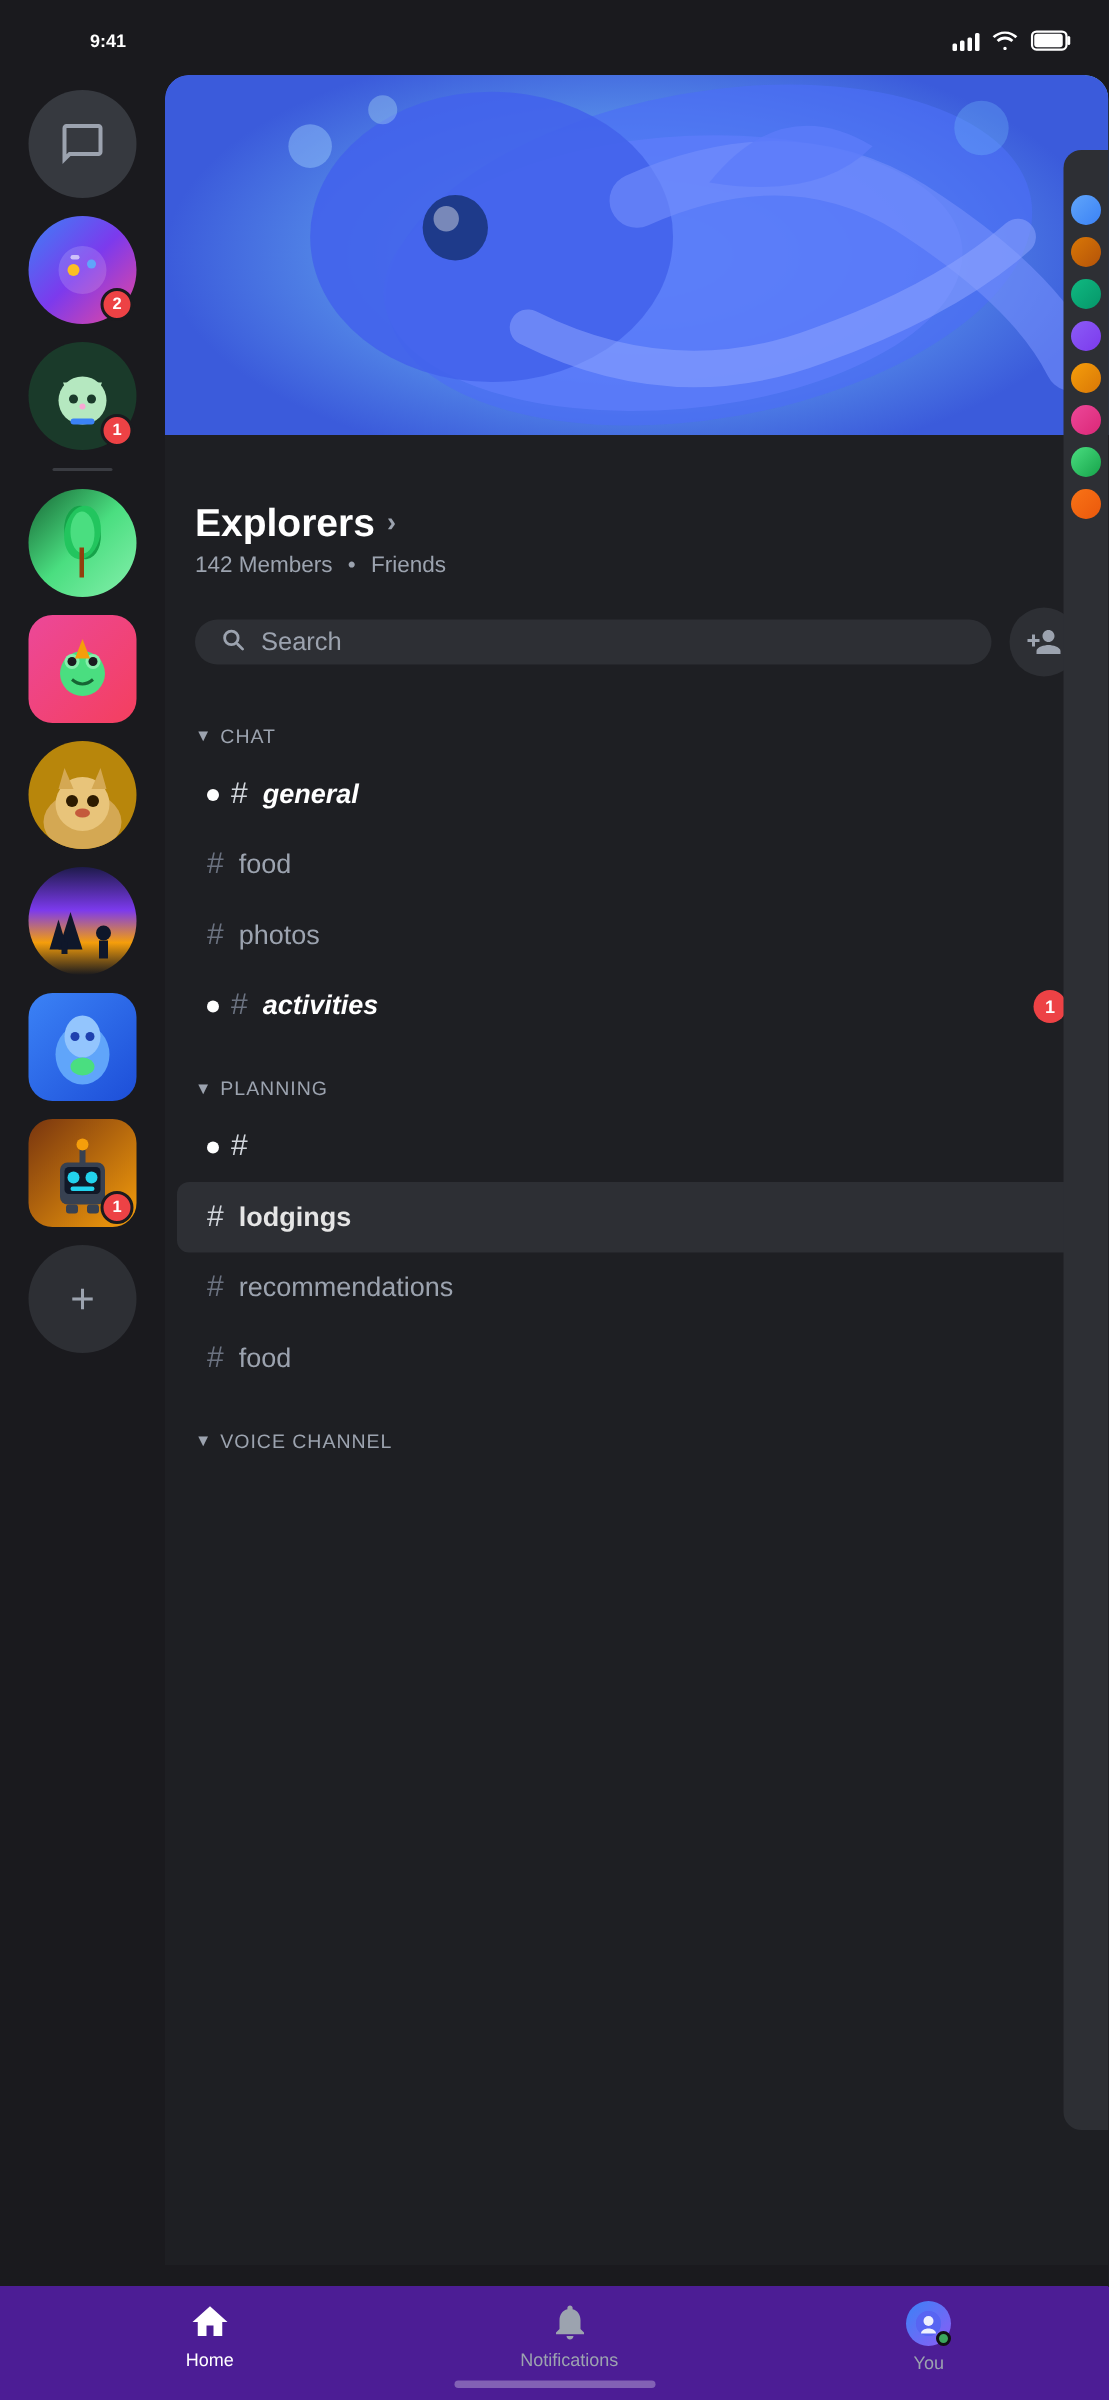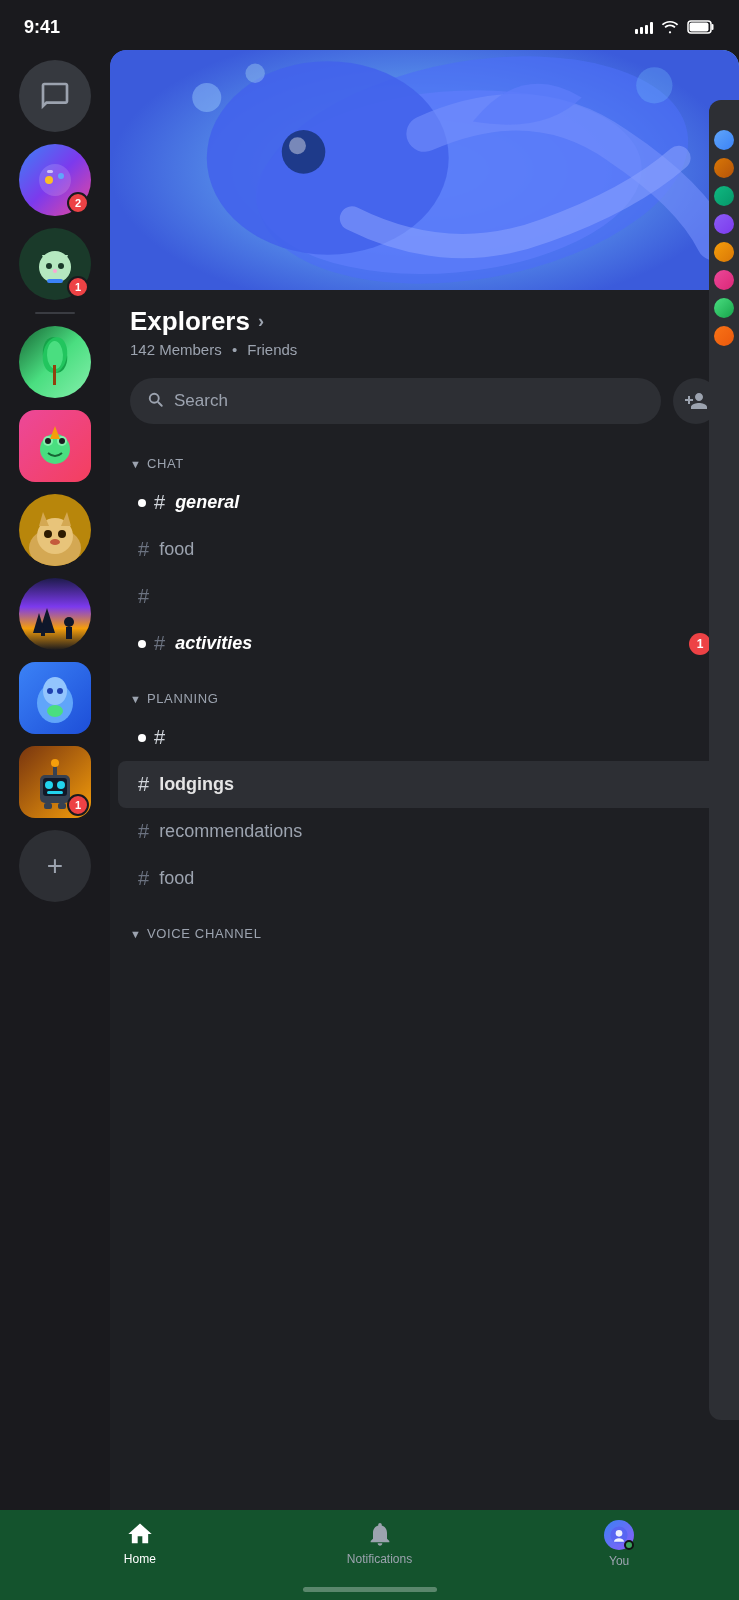--- a/index.html
+++ b/index.html
@@ -20,23 +20,24 @@
       justify-content: space-between;
       align-items: center;
       padding: 12px 24px 8px;
       height: 50px;
       background: #1a1a1e;
       position: absolute;
       top: 0; left: 0; right: 0;
       z-index: 10;
     }
     .status-time {
-      font-size: 18px;
+      font-size: 12px;
       font-weight: 700;
       color: #fff;
+      margin-left: 36px;
     }
     .status-icons {
       display: flex;
       align-items: center;
       gap: 8px;
     }
     .signal-bars {
       display: flex;
       align-items: flex-end;
       gap: 2px;
@@ -147,20 +148,21 @@
     
     .banner-svg {
       width: 100%;
       height: 100%;
     }
 
     
     .server-info {
       padding: 16px 20px 12px;
       flex-shrink: 0;
+      margin-top: 27px;
     }
     .server-name {
       font-size: 26px;
       font-weight: 700;
       color: #fff;
       display: flex;
       align-items: center;
       gap: 8px;
     }
     .server-name-arrow {
@@ -181,21 +183,21 @@
       display: flex;
       align-items: center;
       padding: 8px 20px 16px;
       gap: 12px;
       flex-shrink: 0;
     }
     .search-bar {
       flex: 1;
       background: #2d2f34;
       border-radius: 24px;
-      height: 46px;
+      height: 30px;
       display: flex;
       align-items: center;
       padding: 0 16px;
       gap: 10px;
     }
     .search-icon-wrap {
       color: #9ca3af;
       font-size: 16px;
     }
     .search-text {
@@ -320,22 +322,22 @@
       gap: 8px;
       overflow: hidden;
     }
 
     
     .bottom-nav {
       position: absolute;
       bottom: 0;
       left: 0;
       right: 0;
-      height: 90px;
-      background: #14532d;
+      height: 76px;
+      background: #4c1d95;
       display: flex;
       align-items: flex-start;
       padding-top: 10px;
       padding-left: 20px;
     }
     .nav-item {
       flex: 1;
       display: flex;
       flex-direction: column;
       align-items: center;
@@ -629,20 +631,21 @@
         <span class="channel-name bold">general</span>
       </div>
 
       <div class="channel-item">
         <span class="channel-hash">#</span>
         <span class="channel-name">food</span>
       </div>
 
       <div class="channel-item">
         <span class="channel-hash">#</span>
+        <span class="channel-name">photos</span>
       </div>
 
       <div class="channel-item">
         <span class="channel-bullet"></span>
         <span class="channel-hash">#</span>
         <span class="channel-name bold">activities</span>
         <div class="channel-badge">1</div>
       </div>
 
       <div class="category-header" style="margin-top:8px;">

